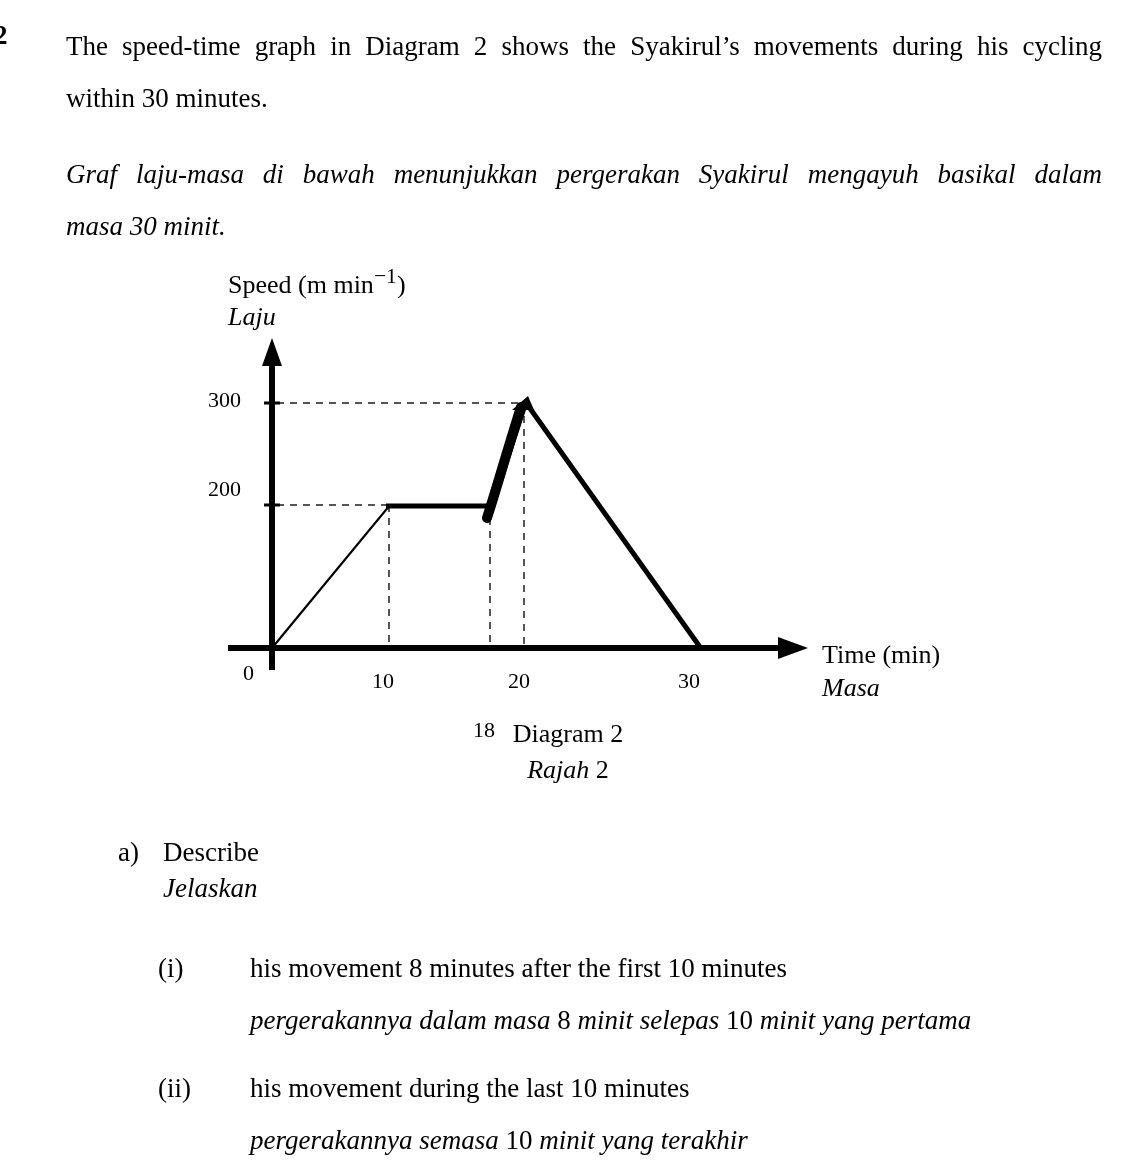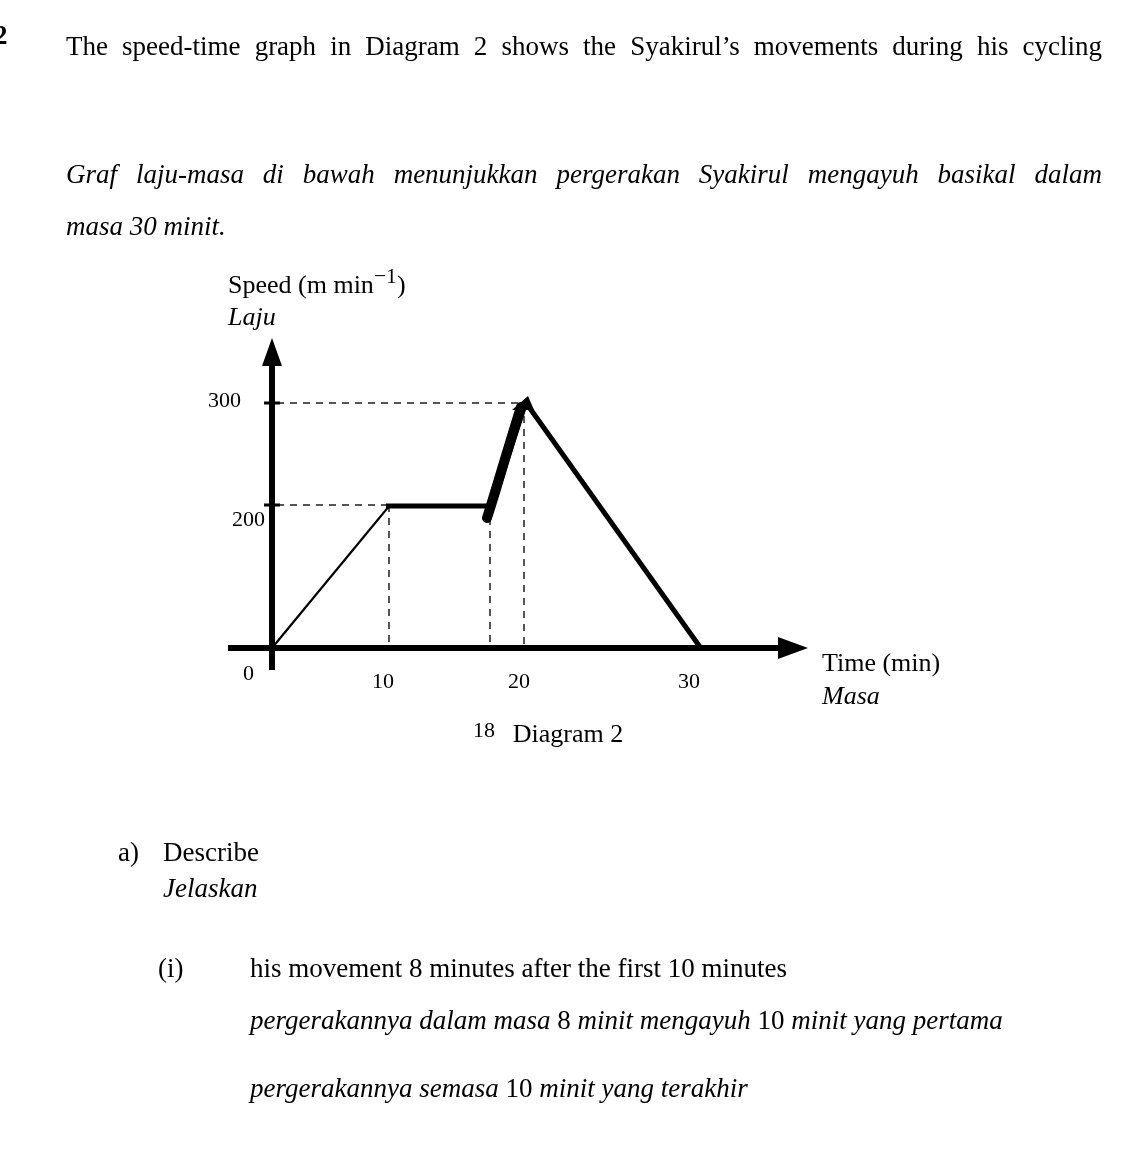--- a/index.html
+++ b/index.html
@@ -81,21 +81,21 @@
 
   .axis-title {
     position: absolute;
     font-size: 26px;
     line-height: 1.25;
     white-space: nowrap;
   }
   .axis-title .it { font-style: italic; display: block; }
 
   #speed-title { left: 228px; top: 13px; }
-  #time-title  { left: 822px; top: 389px; margin-top: 8px; }
+  #time-title  { left: 822px; top: 389px; }
 
   .tick-label {
     position: absolute;
     font-size: 22px;
     line-height: 1;
     white-space: nowrap;
   }
 
   .caption {
     position: absolute;
@@ -137,20 +137,21 @@
 </style>
 </head>
 <body>
 
 <div class="page">
 
   <div class="q-number">2</div>
 
   <div class="stem-en">
     <span class="justified-line">The speed-time graph in Diagram 2 shows the Syakirul’s movements during his cycling</span>
+    <span class="last-line">within 30 minutes.</span>
   </div>
 
   <div class="stem-my">
     <span class="justified-line">Graf laju-masa di bawah menunjukkan pergerakan Syakirul mengayuh basikal dalam</span>
     <span class="last-line">masa 30 minit.</span>
   </div>
 
   <div class="graph-wrap">
 
     <svg class="graph-svg" width="1136" height="460" viewBox="0 0 1136 460">
@@ -201,30 +202,31 @@
       <span><span>Speed (m min</span><sup>−1</sup><span>)</span></span>
       <span class="it">Laju</span>
     </div>
 
     <div class="axis-title" id="time-title">
       <span>Time (min)</span>
       <span class="it">Masa</span>
     </div>
 
     <div class="tick-label" style="left:208px; top:139px;">300</div>
-    <div class="tick-label" style="left:208px; top:258px;margin-left:24px;">200</div>
+    <div class="tick-label" style="left:208px; top:228px;">200</div>
 
     <div class="tick-label" style="left:243px; top:412px;">0</div>
     <div class="tick-label" style="left:372px; top:420px;">10</div>
     <div class="tick-label" style="left:473px; top:444px;margin-top:25px;">18</div>
     <div class="tick-label" style="left:508px; top:420px;">20</div>
     <div class="tick-label" style="left:678px; top:420px;">30</div>
 
     <div class="caption">
       <div>Diagram 2</div>
+      <div class="cap-my"><span>Rajah</span> <span class="num">2</span></div>
     </div>
   </div>
 
   <div class="part-a">
     <div class="row">
       <span class="marker">a)</span>
       <span>Describe</span>
     </div>
     <div class="row">
       <span class="marker"></span>
@@ -232,24 +234,28 @@
     </div>
   </div>
 
   <div class="sub-item" id="sub-i">
     <div class="row">
       <span class="marker">(i)</span>
       <span>his movement 8 minutes after the first 10 minutes</span>
     </div>
     <div class="row">
       <span class="marker"></span>
-      <span class="my"><span>pergerakannya dalam masa </span><span class="num">8</span><span> minit mengayuh </span><span class="num">10</span><span> minit yang pertama</span></span>
+      <span class="my"><span>pergerakannya dalam masa </span><span class="num">8</span><span> minit selepas </span><span class="num">10</span><span> minit yang pertama</span></span>
     </div>
   </div>
 
   <div class="sub-item" id="sub-ii">
+    <div class="row">
+      <span class="marker">(ii)</span>
+      <span>his movement during the last 10 minutes</span>
+    </div>
     <div class="row">
       <span class="marker"></span>
       <span class="my"><span>pergerakannya semasa </span><span class="num">10</span><span></span><span class="num"></span><span> minit yang terakhir</span></span>
     </div>
   </div>
 
 </div>
 
 </body></html>

